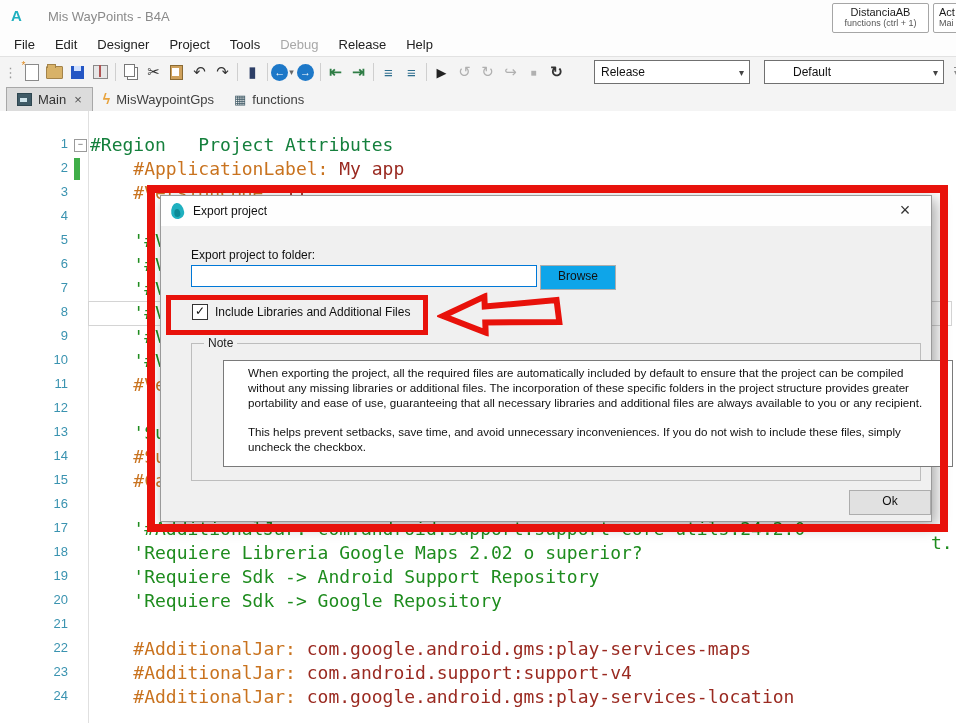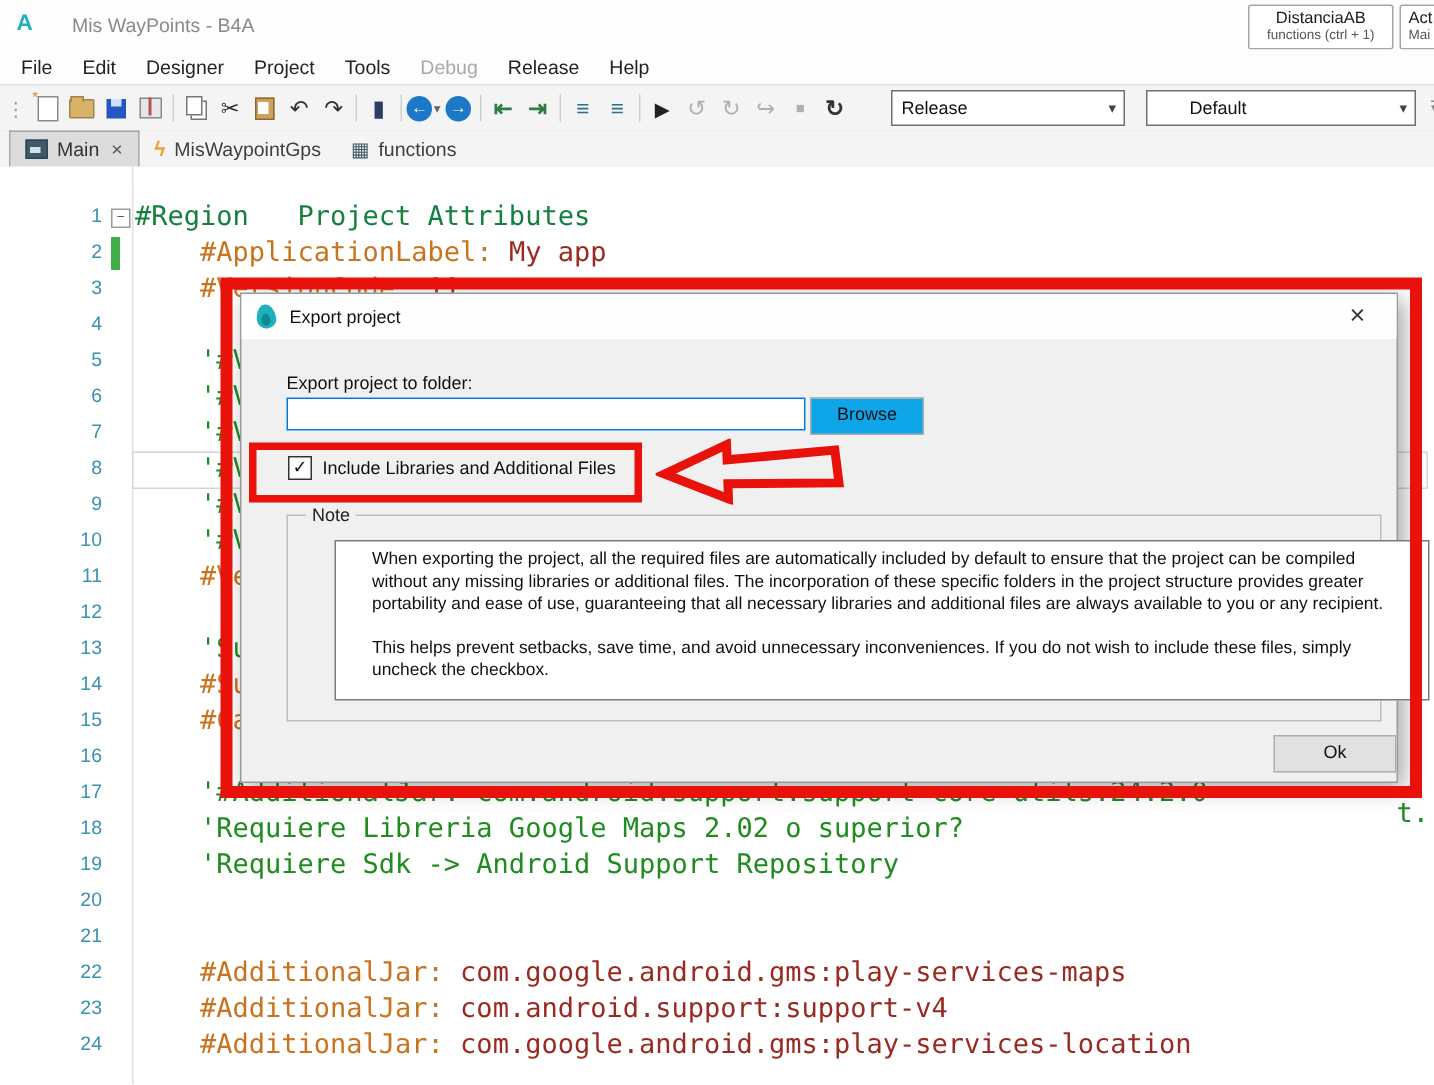--- a/index.html
+++ b/index.html
@@ -305,20 +305,21 @@
         <div class="row">
           <span class="num">18</span>
           <span class="codetext"><span class="seg-comment">    'Requiere Libreria Google Maps 2.02 o superior?</span></span>
         </div>
         <div class="row">
           <span class="num">19</span>
           <span class="codetext"><span class="seg-comment">    'Requiere Sdk -&gt; Android Support Repository</span></span>
         </div>
         <div class="row">
           <span class="num">20</span>
+          <span class="codetext"><span class="seg-comment">    'Requiere Sdk -&gt; Google Repository</span></span>
         </div>
         <div class="row">
           <span class="num">21</span>
           <span class="codetext"></span>
         </div>
         <div class="row">
           <span class="num">22</span>
           <span class="codetext"><span class="seg-attr">    #AdditionalJar:</span><span class="seg-value"> com.google.android.gms:play-services-maps</span></span>
         </div>
         <div class="row">

